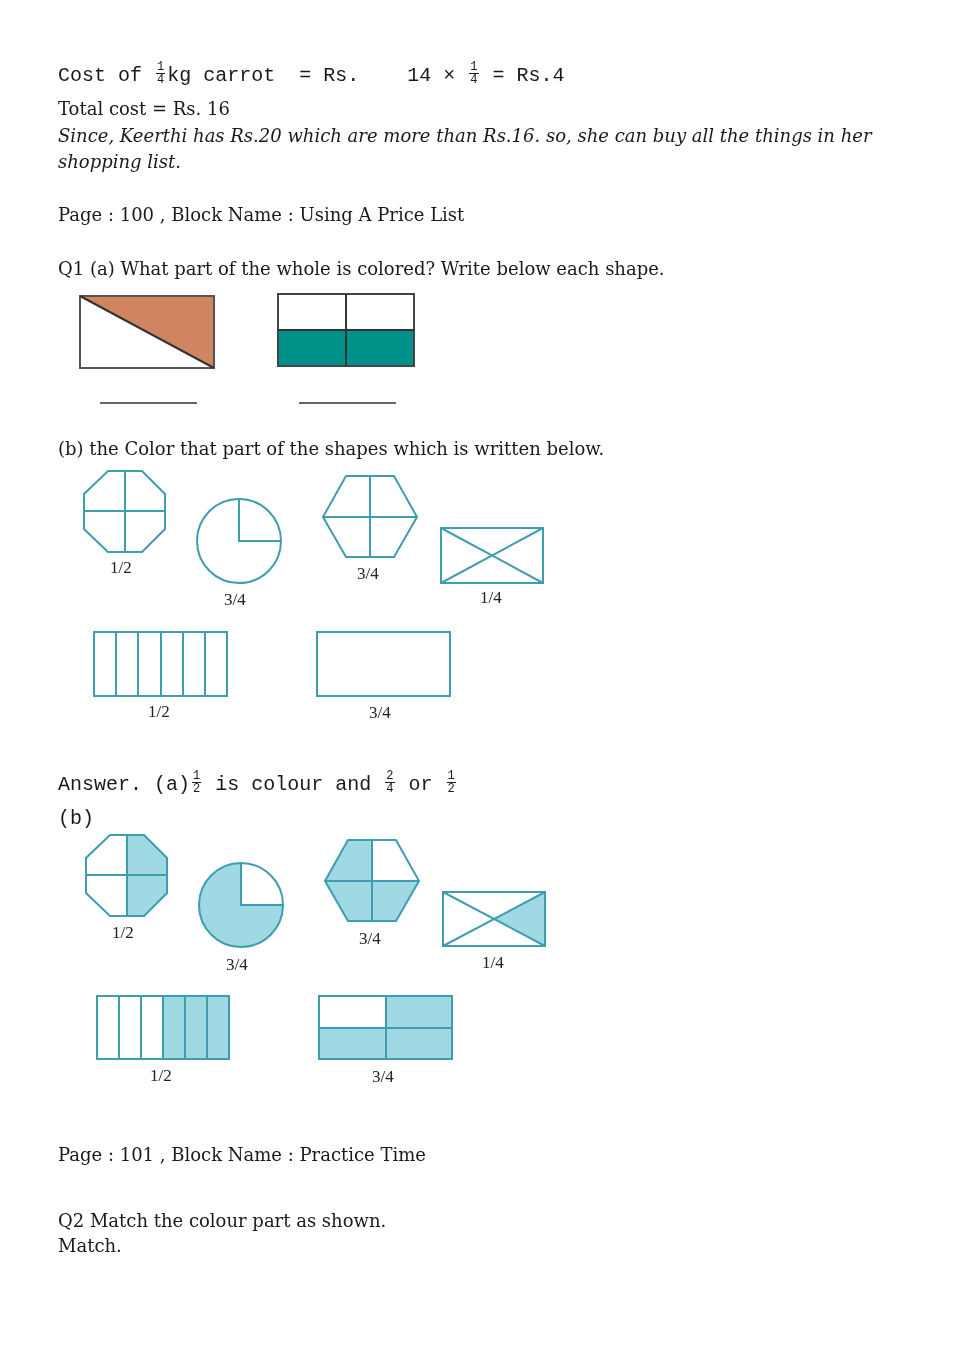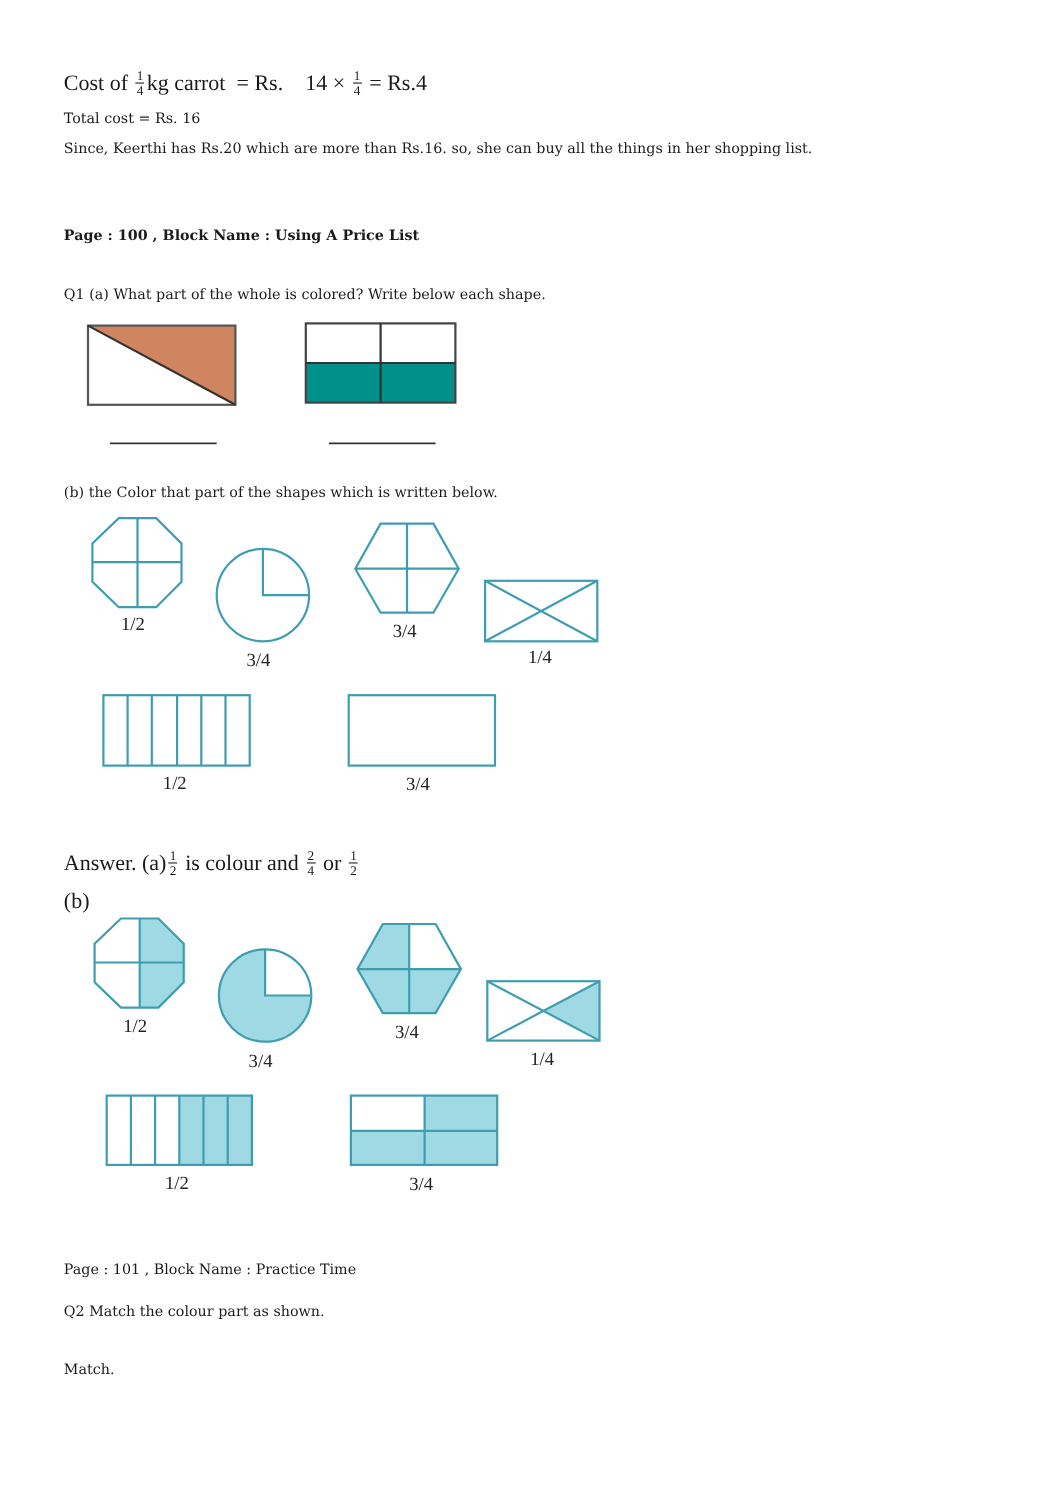--- a/index.html
+++ b/index.html
@@ -1,55 +1,55 @@
 <!DOCTYPE html>
 <html><head>
 <meta charset="utf-8">
 <style>
   html, body { margin: 0; padding: 0; background: #ffffff; }
   body { width: 958px; height: 1355px; position: relative; overflow: hidden;
          font-family: "DejaVu Serif", "Liberation Serif", serif; color: #1a1a1a; }
-  .txt { position: absolute; left: 58px; font-size: 13px; line-height: 26px; white-space: nowrap; }
-  .wrap { white-space: normal; width: 850px; }
-  .math { font-family: Liberation Serif, serif; font-size: 20px; }
+  .txt { position: absolute; left: 58px; font-size: 18px; line-height: 26px; white-space: nowrap; }
+  .wrap { white-space: normal; width: 850px; font-style: italic; }
+  .math { font-family: Liberation Mono, monospace; font-size: 20px; }
   .frac { display: inline-block; vertical-align: middle; text-align: center; font-size: 12px; line-height: 12px; margin: 0 2px; position: relative; top: -2px; }
   .frac .num { display: block; border-bottom: 1px solid #222; padding: 0 1px; }
   .frac .den { display: block; }
   svg { position: absolute; left: 0; top: 0; }
   .lbl { font-family: "Liberation Serif", "DejaVu Serif", serif; font-size: 17px; fill: #222; }
 </style>
 </head>
 <body>
 
 <div class="txt math" style="top:63px;">
   <span>Cost of</span>
   <span class="frac"><span class="num">1</span><span class="den">4</span></span><span>kg carrot</span>
   &nbsp;<span>= Rs.</span>
   &nbsp;&nbsp;&nbsp;<span>14 ×</span>
   <span class="frac"><span class="num">1</span><span class="den">4</span></span>
   <span>= Rs.4</span>
 </div>
 
 <div class="txt" style="top:96px;">Total cost = Rs. 16</div>
 <div class="txt wrap" style="top:123px;">Since, Keerthi has Rs.20 which are more than Rs.16. so, she can buy all the things in her shopping list.</div>
-<div class="txt" style="top:202px;font-weight:bold;">Page : 100 , Block Name : Using A Price List</div>
+<div class="txt" style="top:202px;">Page : 100 , Block Name : Using A Price List</div>
 <div class="txt" style="top:256px;">Q1 (a) What part of the whole is colored? Write below each shape.</div>
 <div class="txt" style="top:436px;">(b) the Color that part of the shapes which is written below.</div>
 
 <div class="txt math" style="top:772px;">
   <span>Answer. (a)</span><span class="frac"><span class="num">1</span><span class="den">2</span></span>
   <span>is colour and</span>
   <span class="frac"><span class="num">2</span><span class="den">4</span></span>
   <span>or</span>
   <span class="frac"><span class="num">1</span><span class="den">2</span></span>
 </div>
 <div class="txt math" style="top:806px;">(b)</div>
 
 <div class="txt" style="top:1142px;">Page : 101 , Block Name : Practice Time</div>
-<div class="txt" style="top:1180px;">Q2 Match the colour part as shown.</div>
+<div class="txt" style="top:1208px;">Q2 Match the colour part as shown.</div>
 <div class="txt" style="top:1233px;">Match.</div>
 
 <svg width="958" height="1355" viewBox="0 0 958 1355">
 
   <g>
     <polygon points="80,296 214,296 214,368" fill="#cf8560"></polygon>
     <rect x="80" y="296" width="134" height="72" fill="none" stroke="#555" stroke-width="2"></rect>
     <line x1="80" y1="296" x2="214" y2="368" stroke="#333" stroke-width="2"></line>
   </g>
   <g>

